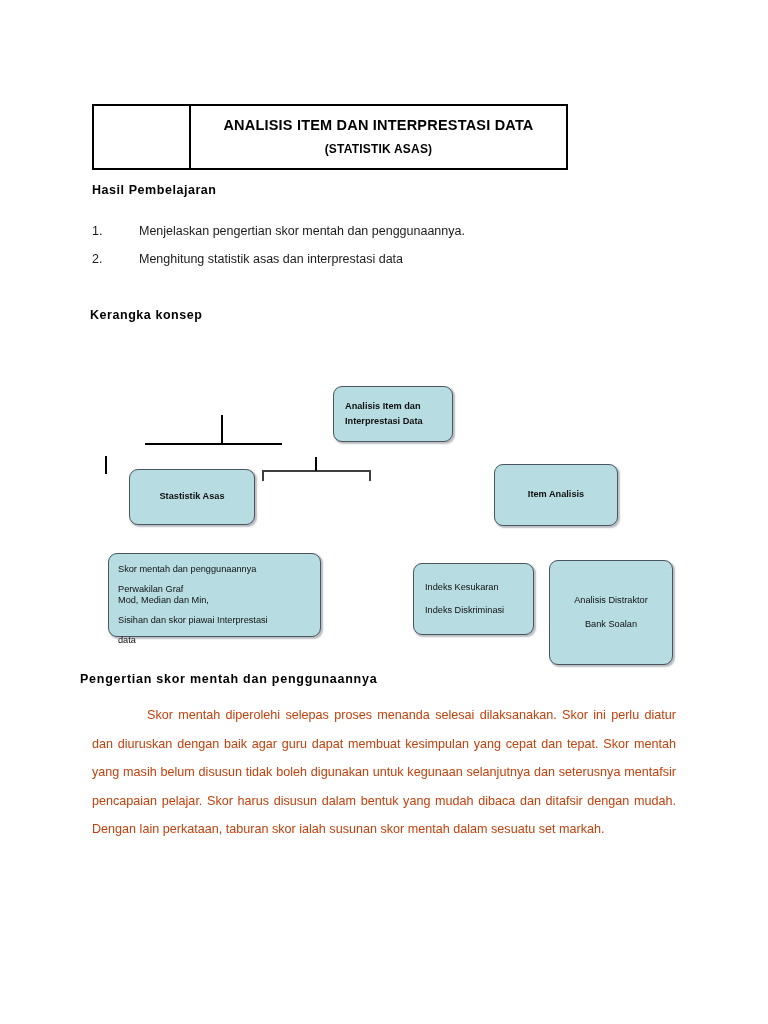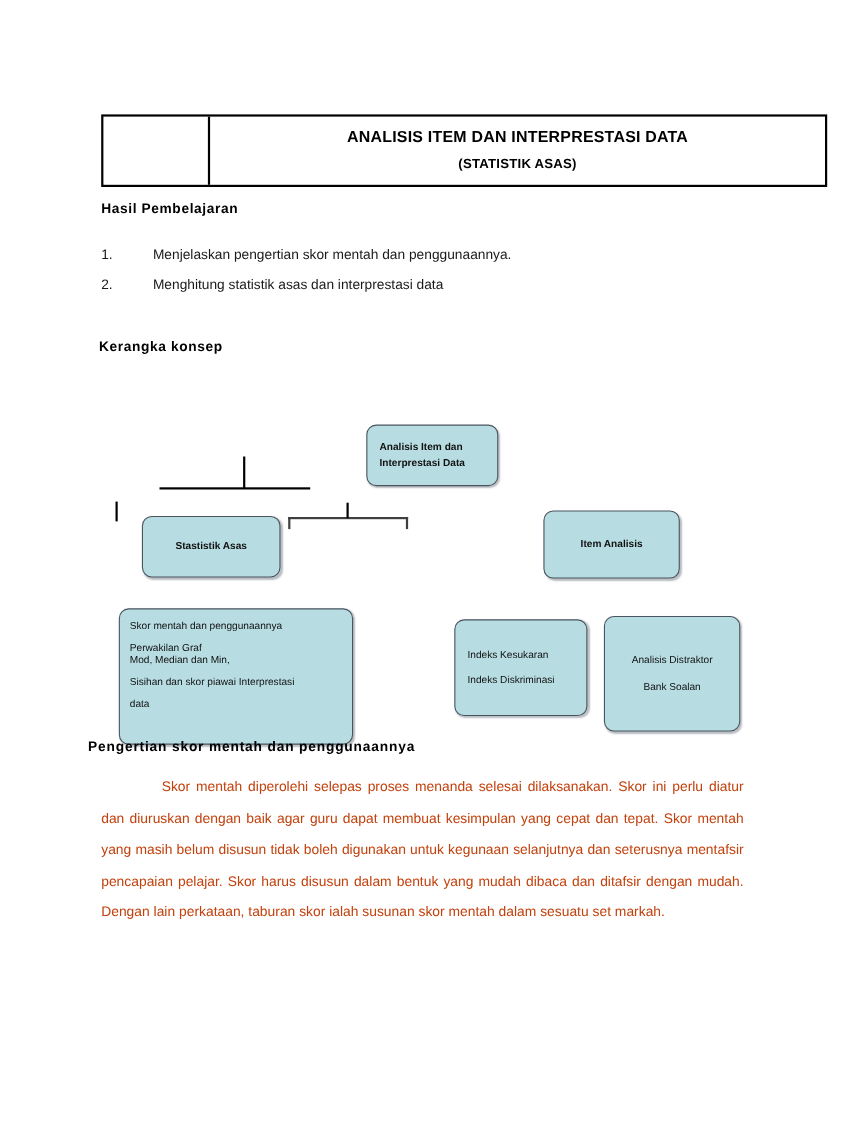--- a/index.html
+++ b/index.html
@@ -22,21 +22,21 @@
     left: 0; top: 0;
     width: 768px;
     height: 1024px;
   }
 
   
   .header-table {
     position: absolute;
     left: 92px;
     top: 104px;
-    width: 660px;
+    width: 476px;
     height: 66px;
     border: 2px solid #000;
     box-sizing: border-box;
     display: flex;
   }
   .header-cell-left {
     width: 97px;
     border-right: 2px solid #000;
     box-sizing: border-box;
   }
@@ -141,31 +141,31 @@
     align-items: center;
   }
 
   #node-item-analisis {
     left: 494px; top: 416px; width: 124px; height: 62px;
     font-weight: bold;
     align-items: center;
   }
 
   #node-skor-mentah {
-    left: 108px; top: 505px; width: 213px; height: 124px;
+    left: 108px; top: 505px; width: 213px; height: 84px;
     padding-left: 9px;
     justify-content: flex-start;
     padding-top: 11px;
   }
   #node-skor-mentah .line { margin-bottom: 11px; }
   #node-skor-mentah .line.tight { margin-bottom: 1.5px; }
   #node-skor-mentah .line.last { margin-bottom: 0; }
 
   #node-indeks {
-    left: 413px; top: 515px; width: 121px; height: 88px;
+    left: 413px; top: 515px; width: 121px; height: 72px;
     padding-left: 11px;
   }
   #node-indeks .line { margin: 7px 0; }
 
   #node-distraktor {
     left: 549px; top: 512px; width: 124px; height: 105px;
     align-items: center;
   }
   #node-distraktor .line { margin: 7px 0; }
 

